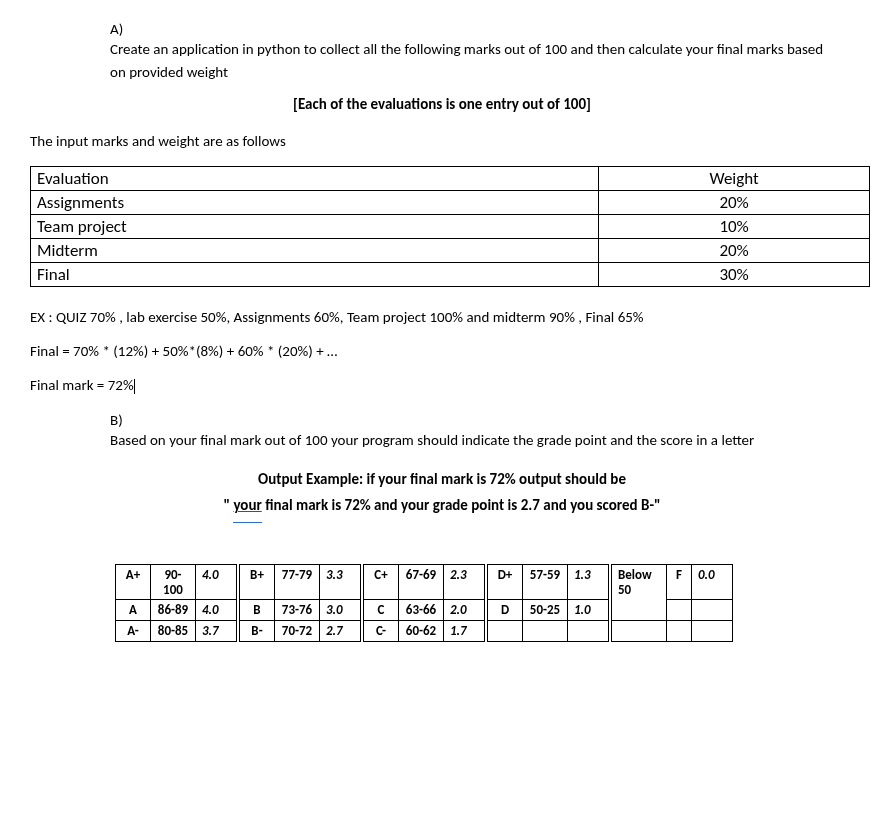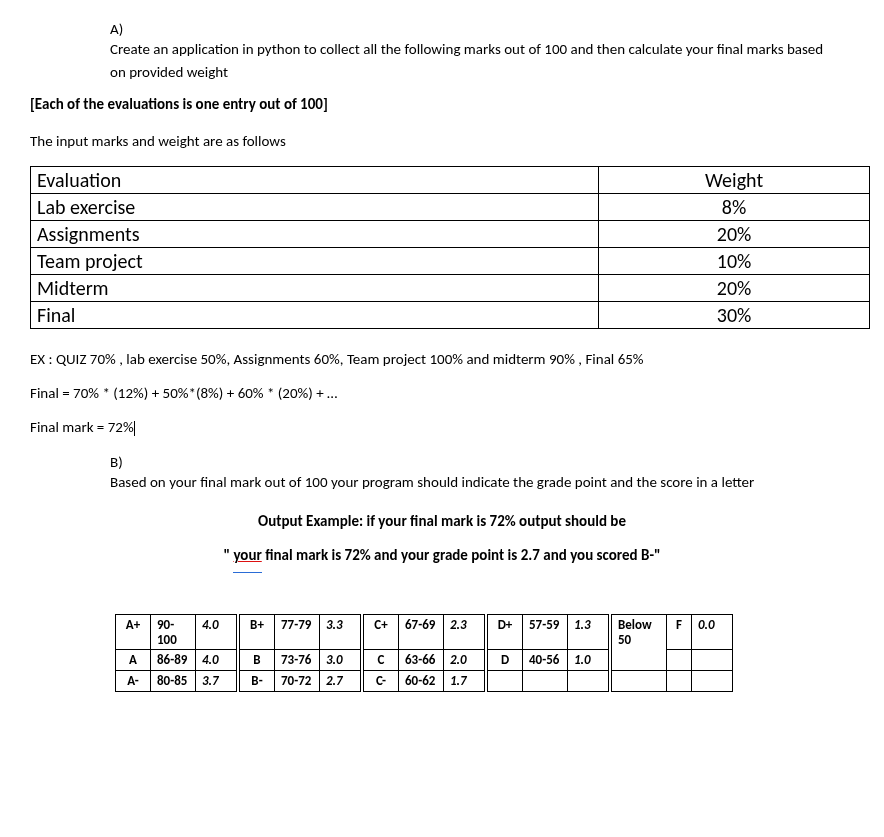--- a/index.html
+++ b/index.html
@@ -8,49 +8,49 @@
     color: #000;
     background: #fff;
     margin: 0;
     padding: 20px 30px 30px 30px;
     width: 824px;
   }
   .indent-a { padding-left: 80px; }
   .section-a { margin-bottom: 6px; }
   .section-a .label { display:inline-block; width: 28px; vertical-align: top; }
   .section-a .text { display:inline-block; width: 720px; vertical-align: top; line-height:1.5; }
-  .bold { font-weight: bold; }
+  .bold { font-weight: bold; text-align: center; }
   .para { margin: 10px 0 14px 0; line-height:1.5; }
   table.eval {
     border-collapse: collapse;
     width: 840px;
     margin-left: 0px;
     margin-top: 4px;
     margin-bottom: 18px;
   }
   table.eval td {
     border: 1px solid #000;
     padding: 1px 6px;
-    font-size: 20px;
+    font-size: 17px;
   }
   table.eval td.wcol { text-align:center; width: 260px; }
   table.eval td.ecol { width: 560px; }
   .ex-line { margin: 6px 0 10px 0; line-height:1.6; }
   .ex-label { }
   .cursor::after {
     content:"";
     display:inline-block;
     width:1px;
     height:15px;
     background:#000;
     vertical-align:middle;
     margin-left:0px;
   }
   .center { text-align:center; }
-  .output-ex { margin-top:18px; margin-bottom:16px; }
+  .output-ex { margin-top:18px; margin-bottom:8px; }
   .quote-line { margin-bottom:40px; }
   .quote-line .openq { color:#000; }
   .your-ul {
     text-decoration: underline;
     text-decoration-color: #d11;
     text-decoration-thickness:1.2px;
     border-bottom:1.2px solid #2a6cd6;
     padding-bottom:8px;
   }
   table.grades {
@@ -66,21 +66,21 @@
     vertical-align: top;
     height: 16px;
   }
   table.grades td.sep {
     border-top: none;
     border-bottom: none;
     width:2px;
     padding:0;
   }
   table.grades td.lt { width:22px; text-align:center; }
-  table.grades td.rg { width:32px; text-align:left; }
+  table.grades td.rg { width:32px; text-align:center; }
   table.grades td.gp { width:28px; text-align:left;font-style:italic; }
   table.grades td.below { width:42px; text-align:left;}
   table.grades td.fcol { width:12px; text-align:center;}
 </style>
 </head>
 <body>
 
 <div class="section-a indent-a">
   <span class="label">A)</span>
   <span class="text">Create an application in python to collect all the following marks out of 100 and then calculate your final marks based on provided weight</span>
@@ -90,24 +90,20 @@
 
 <div class="para">The input marks and weight are as follows</div>
 
 <table class="eval">
   <tbody>
       <tr>
     <td class="ecol">Evaluation</td>
     <td class="wcol">Weight</td>
   </tr>
   <tr>
-    <td class="ecol">Lab exercise</td>
-    <td class="wcol">8%</td>
-  </tr>
-  <tr>
     <td class="ecol">Assignments</td>
     <td class="wcol">20%</td>
   </tr>
   <tr>
     <td class="ecol">Team project</td>
     <td class="wcol">10%</td>
   </tr>
   <tr>
     <td class="ecol">Midterm</td>
     <td class="wcol">20%</td>
@@ -168,21 +164,21 @@
     <td class="sep"></td>
     <td class="lt">B</td>
     <td class="rg">73-76</td>
     <td class="gp">3.0</td>
     <td class="sep"></td>
     <td class="lt">C</td>
     <td class="rg">63-66</td>
     <td class="gp">2.0</td>
     <td class="sep"></td>
     <td class="lt">D</td>
-    <td class="rg">40-56</td>
+    <td class="rg">50-25</td>
     <td class="gp">1.0</td>
     <td class="sep"></td>
     <td class="fcol"></td>
     <td class="gp"></td>
   </tr>
 
   <tr>
     <td class="lt">A-</td>
     <td class="rg">80-85</td>
     <td class="gp">3.7</td>

